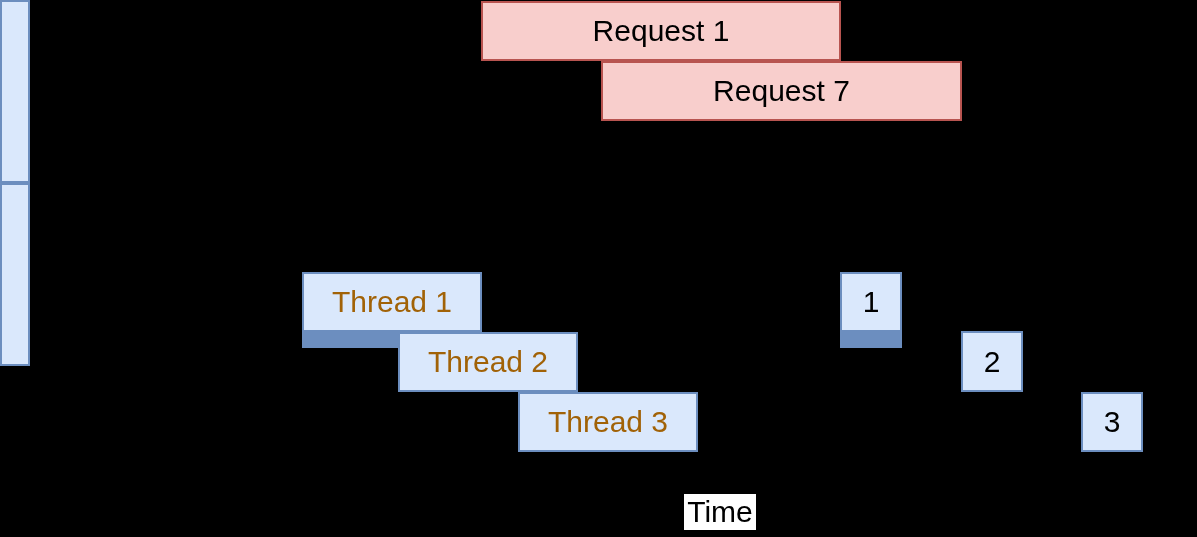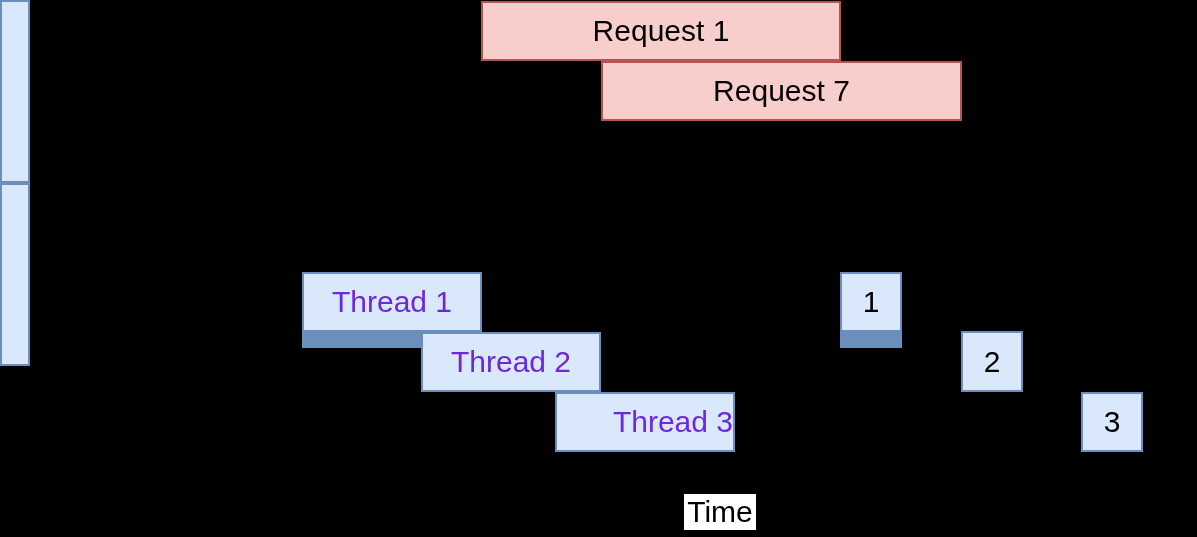--- a/index.html
+++ b/index.html
@@ -26,21 +26,21 @@
   }
   .request {
     background: #f8cecc;
     border: 2px solid #b85450;
     color: #000000;
     font-size: 30px;
   }
   .thread {
     background: #dae8fc;
     border: 2px solid #6c8ebf;
-    color: #6d28d9;
+    color: #a16207;
     font-size: 30px;
   }
   .numbox {
     background: #dae8fc;
     border: 2px solid #6c8ebf;
     color: #000000;
     font-size: 30px;
   }
   .vbar {
     background: #dae8fc;
@@ -76,24 +76,24 @@
     <span>Request 7</span>
   </div>
 
   <div class="vbar" style="left: 272px; top: 270px; width: 30px; height: 183px;"></div>
 
   <div class="busy" style="left: 302px; top: 330px; width: 180px; height: 18px;"></div>
 
   <div class="box thread" style="left: 302px; top: 272px; width: 180px; height: 60px;">
     <span>Thread 1</span>
   </div>
-  <div class="box thread" style="left: 421px; top: 332px; width: 180px; height: 60px;">
+  <div class="box thread" style="left: 398px; top: 332px; width: 180px; height: 60px;">
     <span>Thread 2</span>
   </div>
-  <div class="box thread" style="left: 555px; top: 392px; width: 180px; height: 60px; justify-content: flex-end;">
+  <div class="box thread" style="left: 518px; top: 392px; width: 180px; height: 60px;">
     <span>Thread 3</span>
   </div>
 
   <div class="busy" style="left: 840px; top: 330px; width: 62px; height: 18px;"></div>
 
   <div class="box numbox" style="left: 840px; top: 272px; width: 62px; height: 60px;">
     <span>1</span>
   </div>
   <div class="box numbox" style="left: 961px; top: 331px; width: 62px; height: 61px;">
     <span>2</span>

